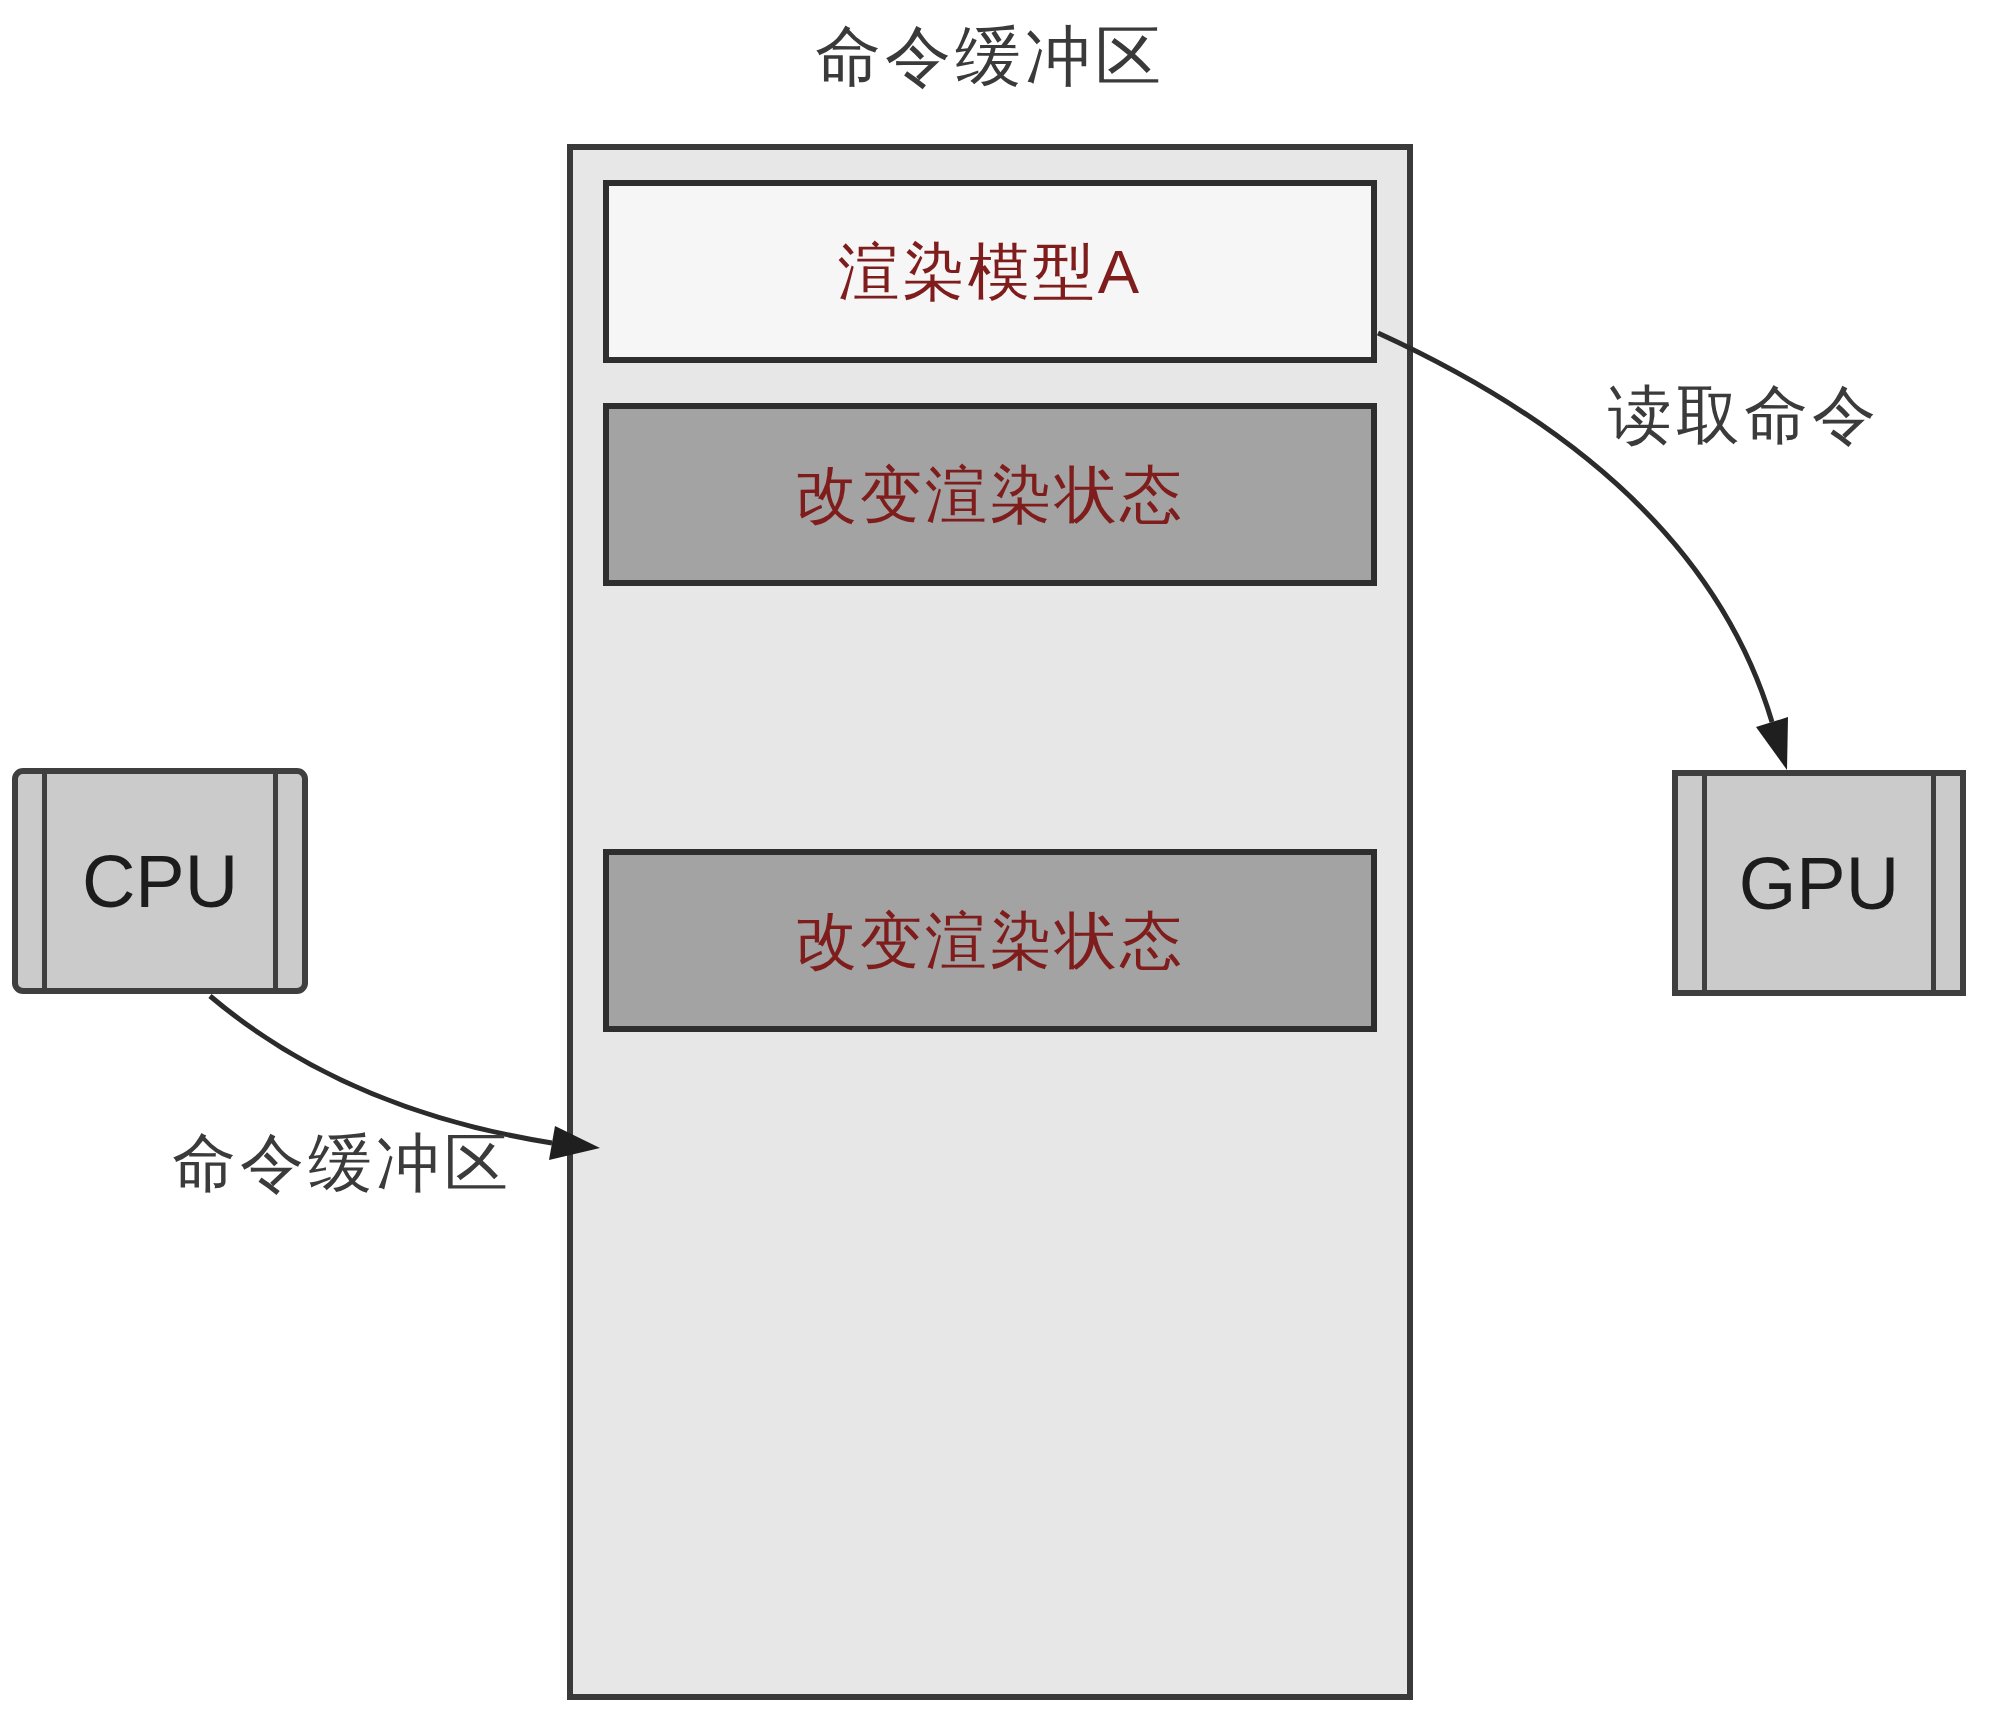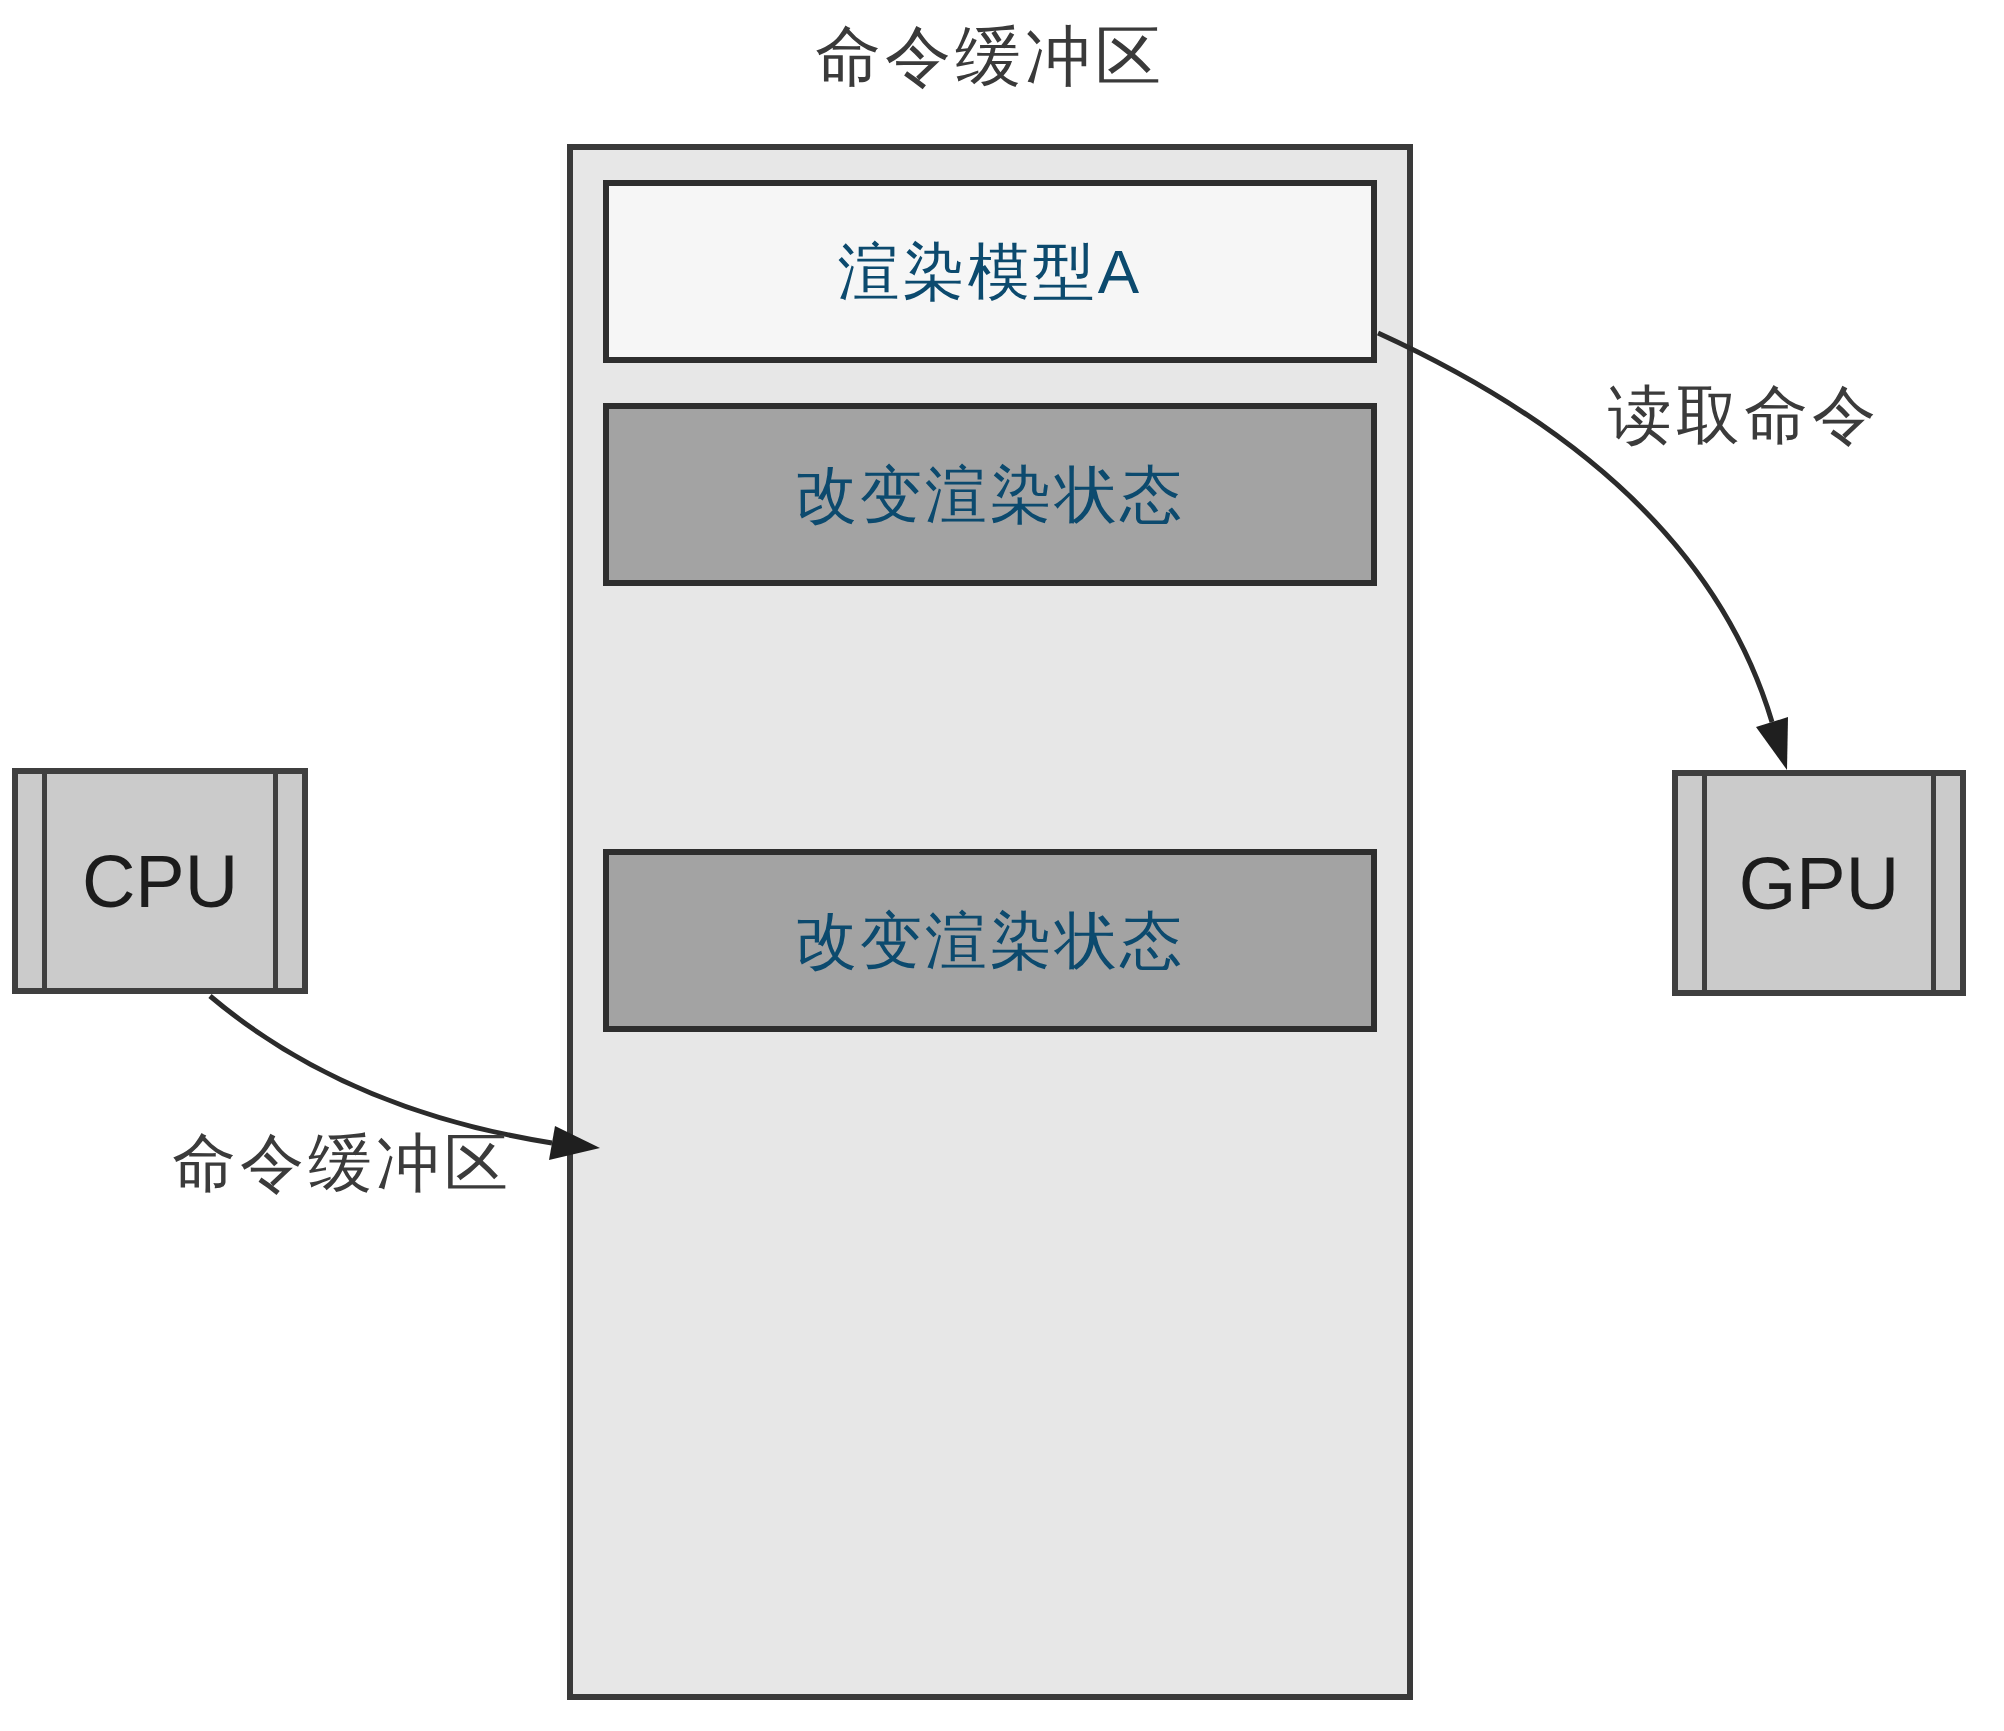--- a/index.html
+++ b/index.html
@@ -36,21 +36,21 @@
     position: absolute;
     left: 30px;
     width: 774px; height: 183px;
     box-sizing: border-box;
     border: 6px solid #2e2e2e;
     display: flex;
     align-items: center;
     justify-content: center;
     font-size: 62px;
     letter-spacing: 3px;
-    color: #0c4a6e;
+    color: #7f1d1d;
   }
   .slot.light { background: #f6f6f6; }
   .slot.dark  { background: #a3a3a3; }
   .slot-0 { top: 30px; }
   .slot-1 { top: 253px; }
   .slot-2 { top: 476px; }
   .slot-3 { top: 699px; }
   .slot-4 { top: 922px; }
 
   
@@ -59,21 +59,21 @@
     box-sizing: border-box;
     width: 296px; height: 226px;
     background: #cbcbcb;
     border: 6px solid #3f3f3f;
     display: flex;
     align-items: center;
     justify-content: center;
     font-size: 74px;
     color: #1c1c1c;
   }
-  .chip-cpu { left: 12px;  top: 768px; }
+  .chip-cpu { left: 12px;  top: 768px; border-radius: 11px; }
   .chip-gpu { left: 1672px; top: 770px; width: 294px; }
   .chip-line {
     position: absolute;
     top: 0; bottom: 0;
     width: 5px;
     background: #3f3f3f;
   }
   .chip-line.left  { left: 24px; }
   .chip-line.right { right: 24px; }
 

